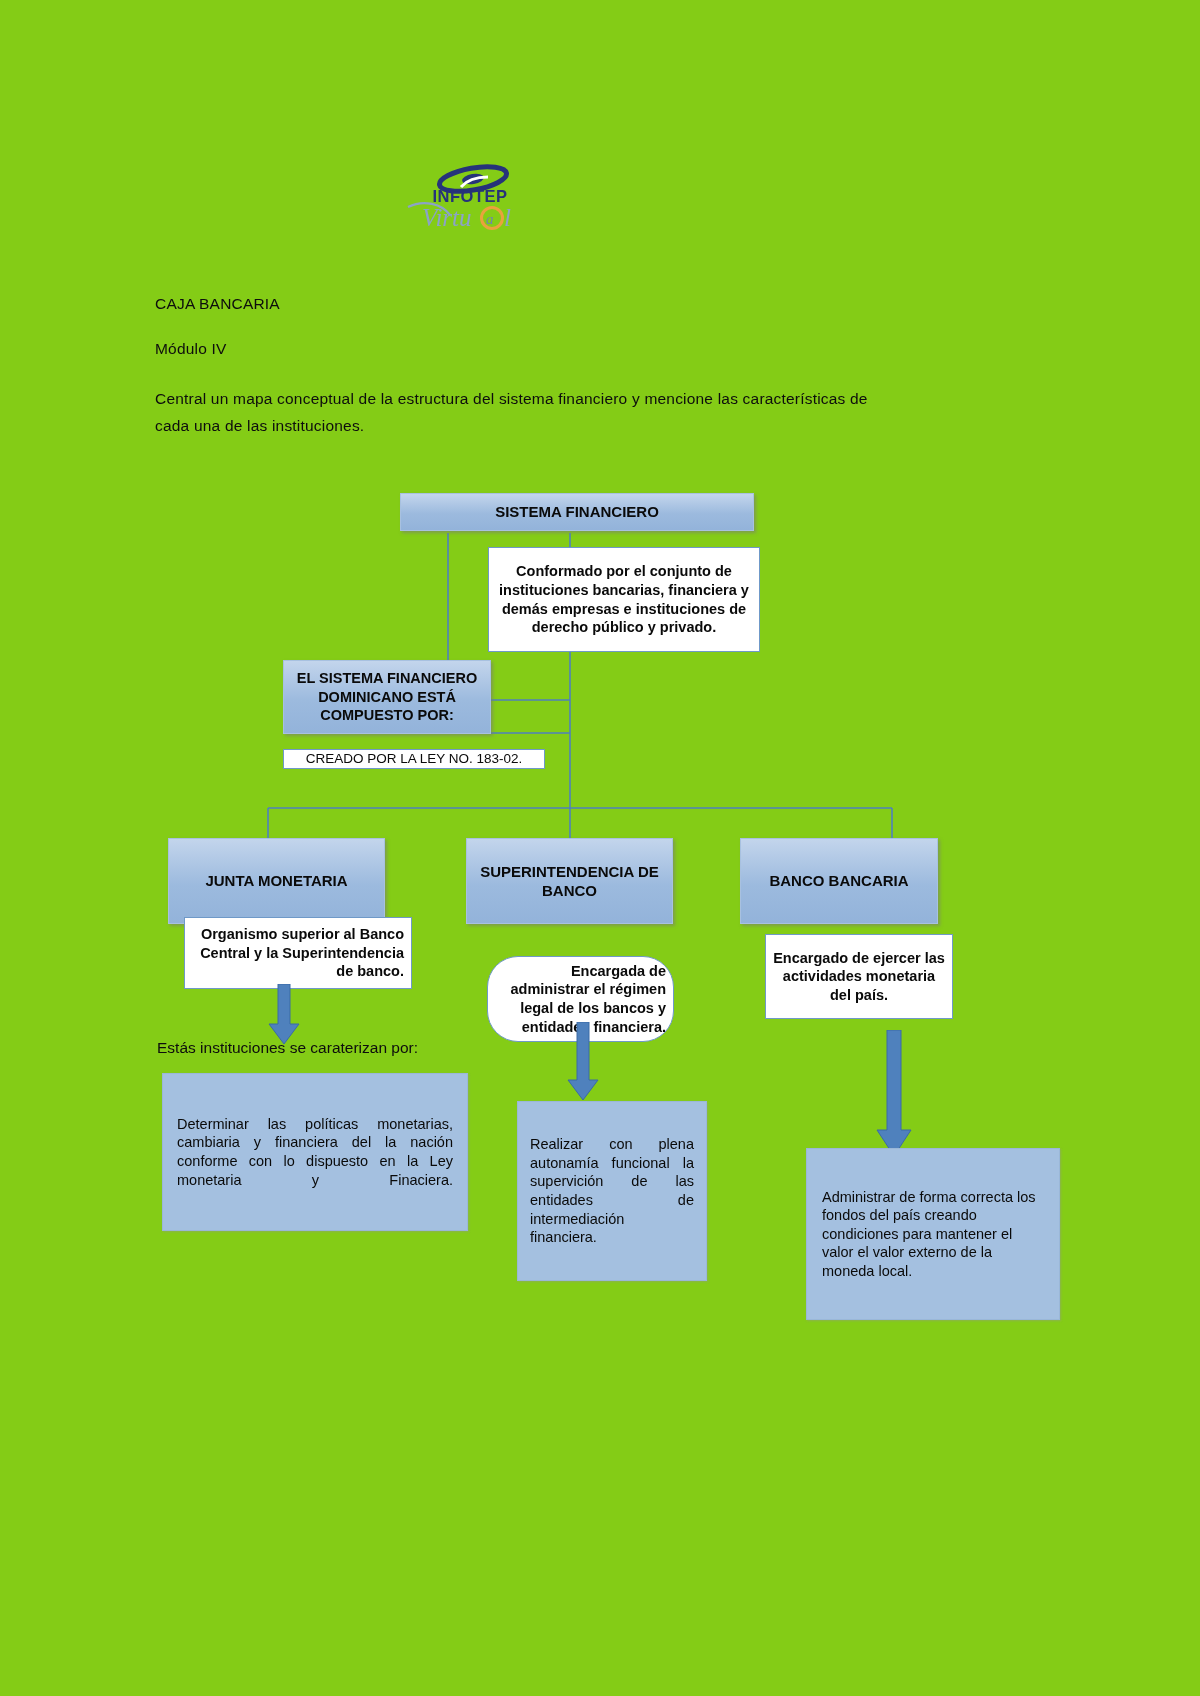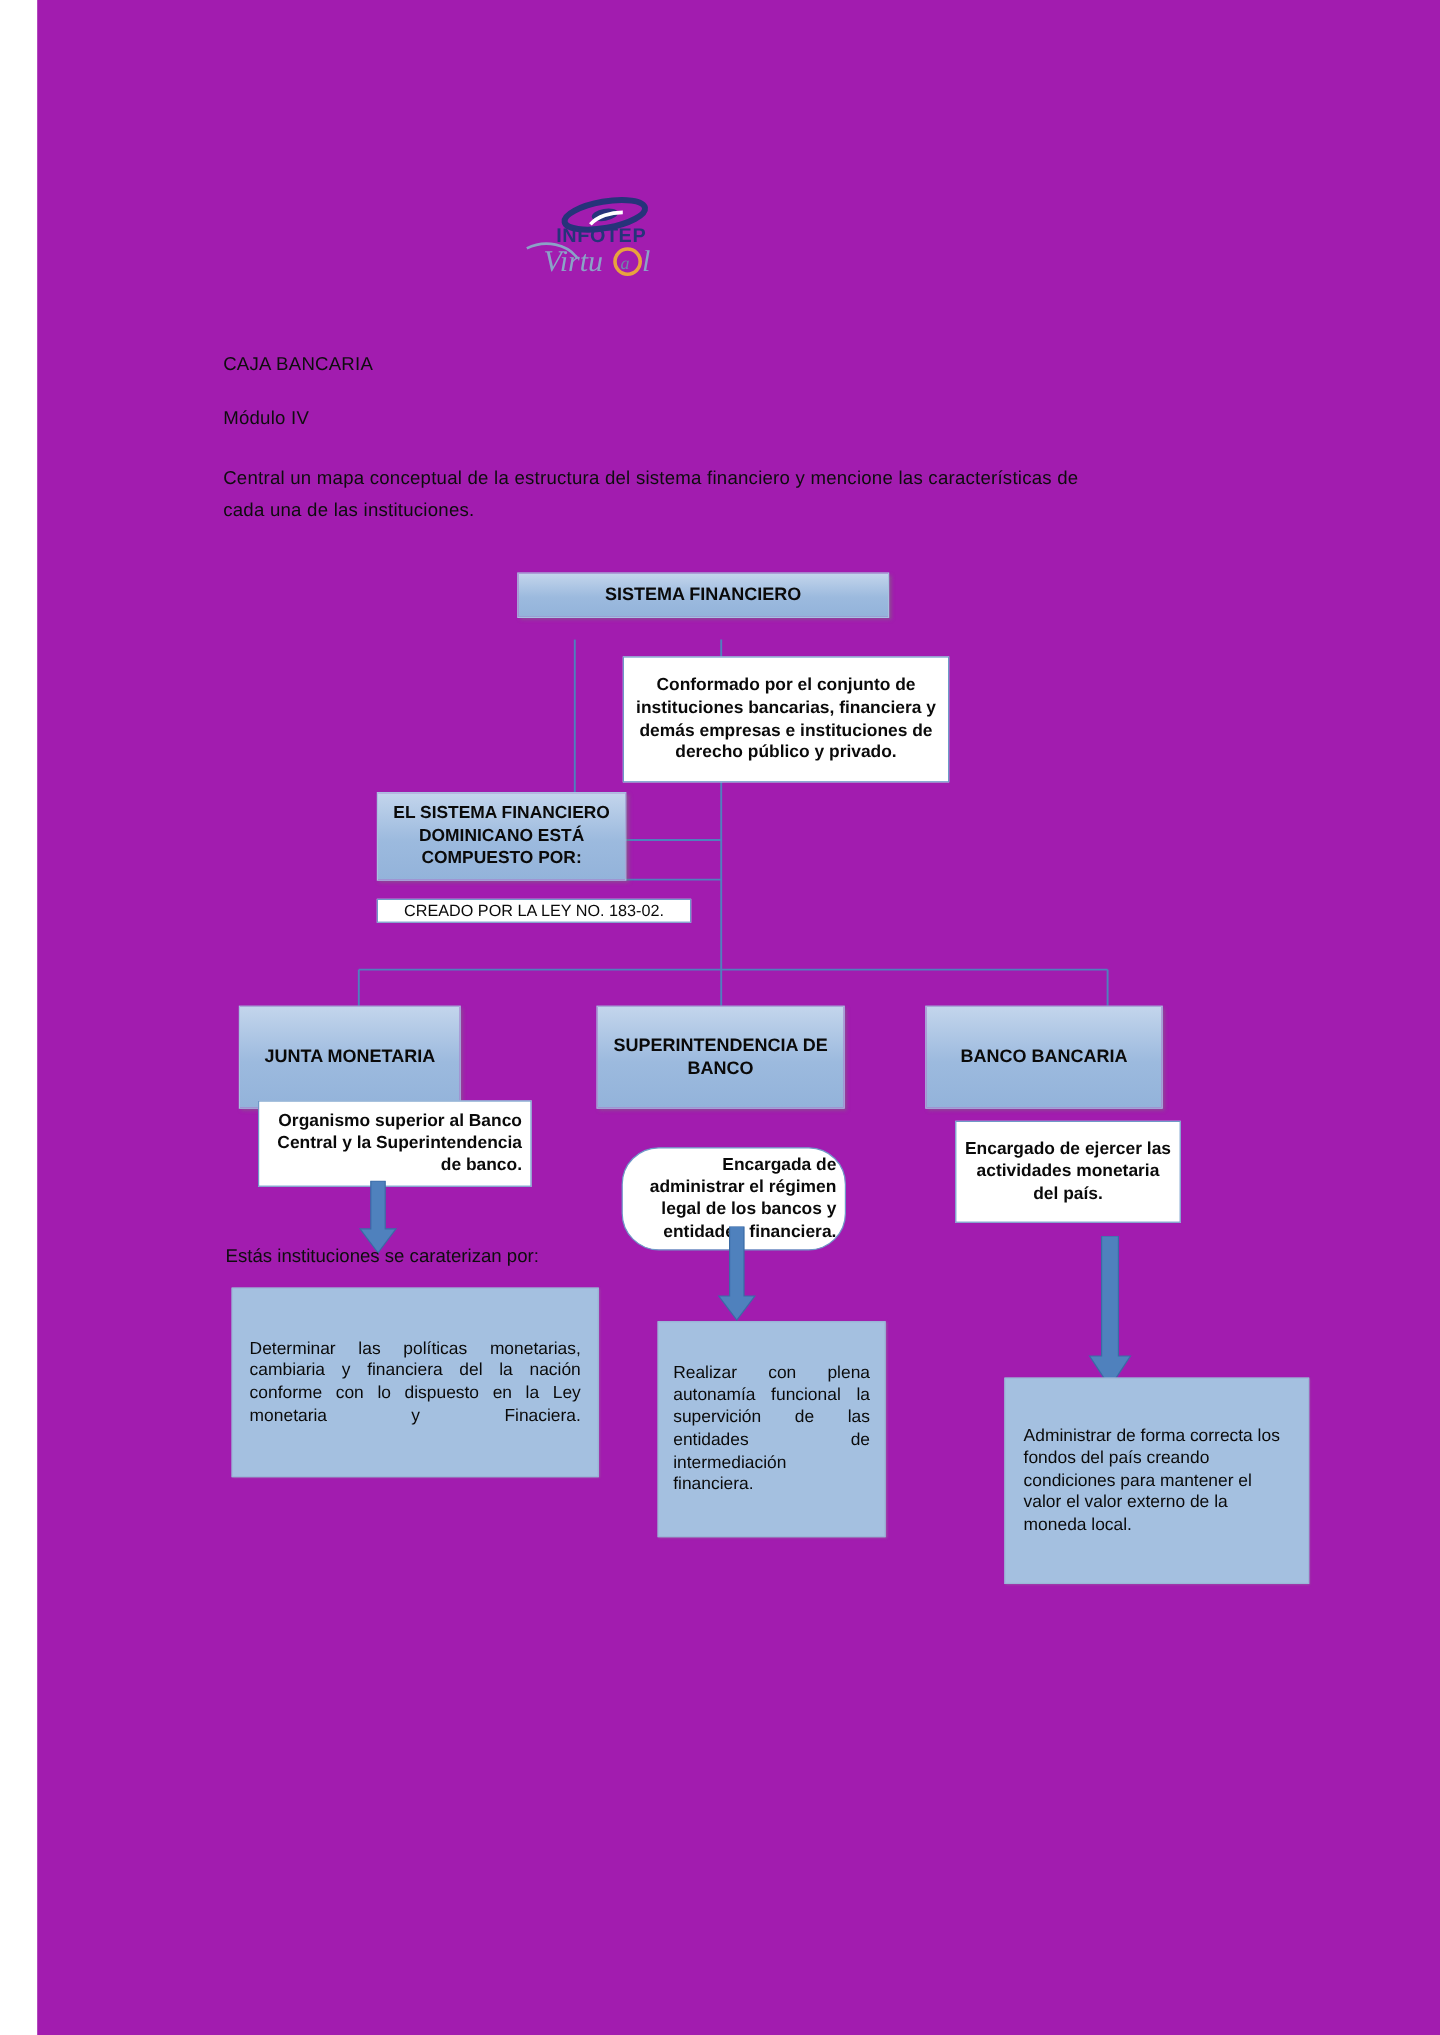--- a/index.html
+++ b/index.html
@@ -12,22 +12,21 @@
     height: 1696px;
     position: relative;
     font-family: "Liberation Sans", sans-serif;
     color: #000000;
     overflow: hidden;
   }
 
   .page {
     position: absolute;
     inset: 0;
-    background: #a21caf;
-    margin-left: 31px;
+    background: #84cc16;
   }
 
   
   .logo-wrap {
     position: absolute;
     left: 398px;
     top: 163px;
     width: 140px;
     height: 75px;
   }
@@ -170,37 +169,37 @@
 
         <path d="M268 808 L268 838"></path>
         <path d="M570 808 L570 838"></path>
         <path d="M892 808 L892 838"></path>
 
         <path d="M490 700 L570 700"></path>
         <path d="M490 733 L570 733"></path>
       </g>
     </svg>
 
-    <div class="node box-blue" style="left:400px; top:477px; width:310px; height:38px;">
+    <div class="node box-blue" style="left:400px; top:493px; width:354px; height:38px;">
       <div class="txt fs15">SISTEMA FINANCIERO</div>
     </div>
 
     <div class="node box-white" style="left:488px; top:547px; width:272px; height:105px;">
       <div class="txt fs14">Conformado por el conjunto de instituciones bancarias, financiera y demás empresas e instituciones de derecho público y privado.</div>
     </div>
 
     <div class="node box-blue" style="left:283px; top:660px; width:208px; height:74px;">
       <div class="txt fs14">EL SISTEMA FINANCIERO DOMINICANO ESTÁ COMPUESTO POR:</div>
     </div>
 
     <div class="node box-white" style="left:283px; top:749px; width:262px; height:20px; font-weight:normal;">
       <div class="txt fs13" style="font-weight:normal;">CREADO POR LA LEY NO. 183-02.</div>
     </div>
 
-    <div class="node box-blue" style="left:168px; top:838px; width:185px; height:86px;">
+    <div class="node box-blue" style="left:168px; top:838px; width:217px; height:86px;">
       <div class="txt fs15">JUNTA MONETARIA</div>
     </div>
     <div class="node box-white" style="left:184px; top:917px; width:228px; height:72px;">
       <div class="txt fs14 right">Organismo superior al Banco Central y la Superintendencia de banco.</div>
     </div>
 
     <div class="node box-blue" style="left:466px; top:838px; width:207px; height:86px; flex-direction:column;">
       <div class="txt fs15">SUPERINTENDENCIA DE</div>
       <div class="txt fs15">BANCO</div>
     </div>

